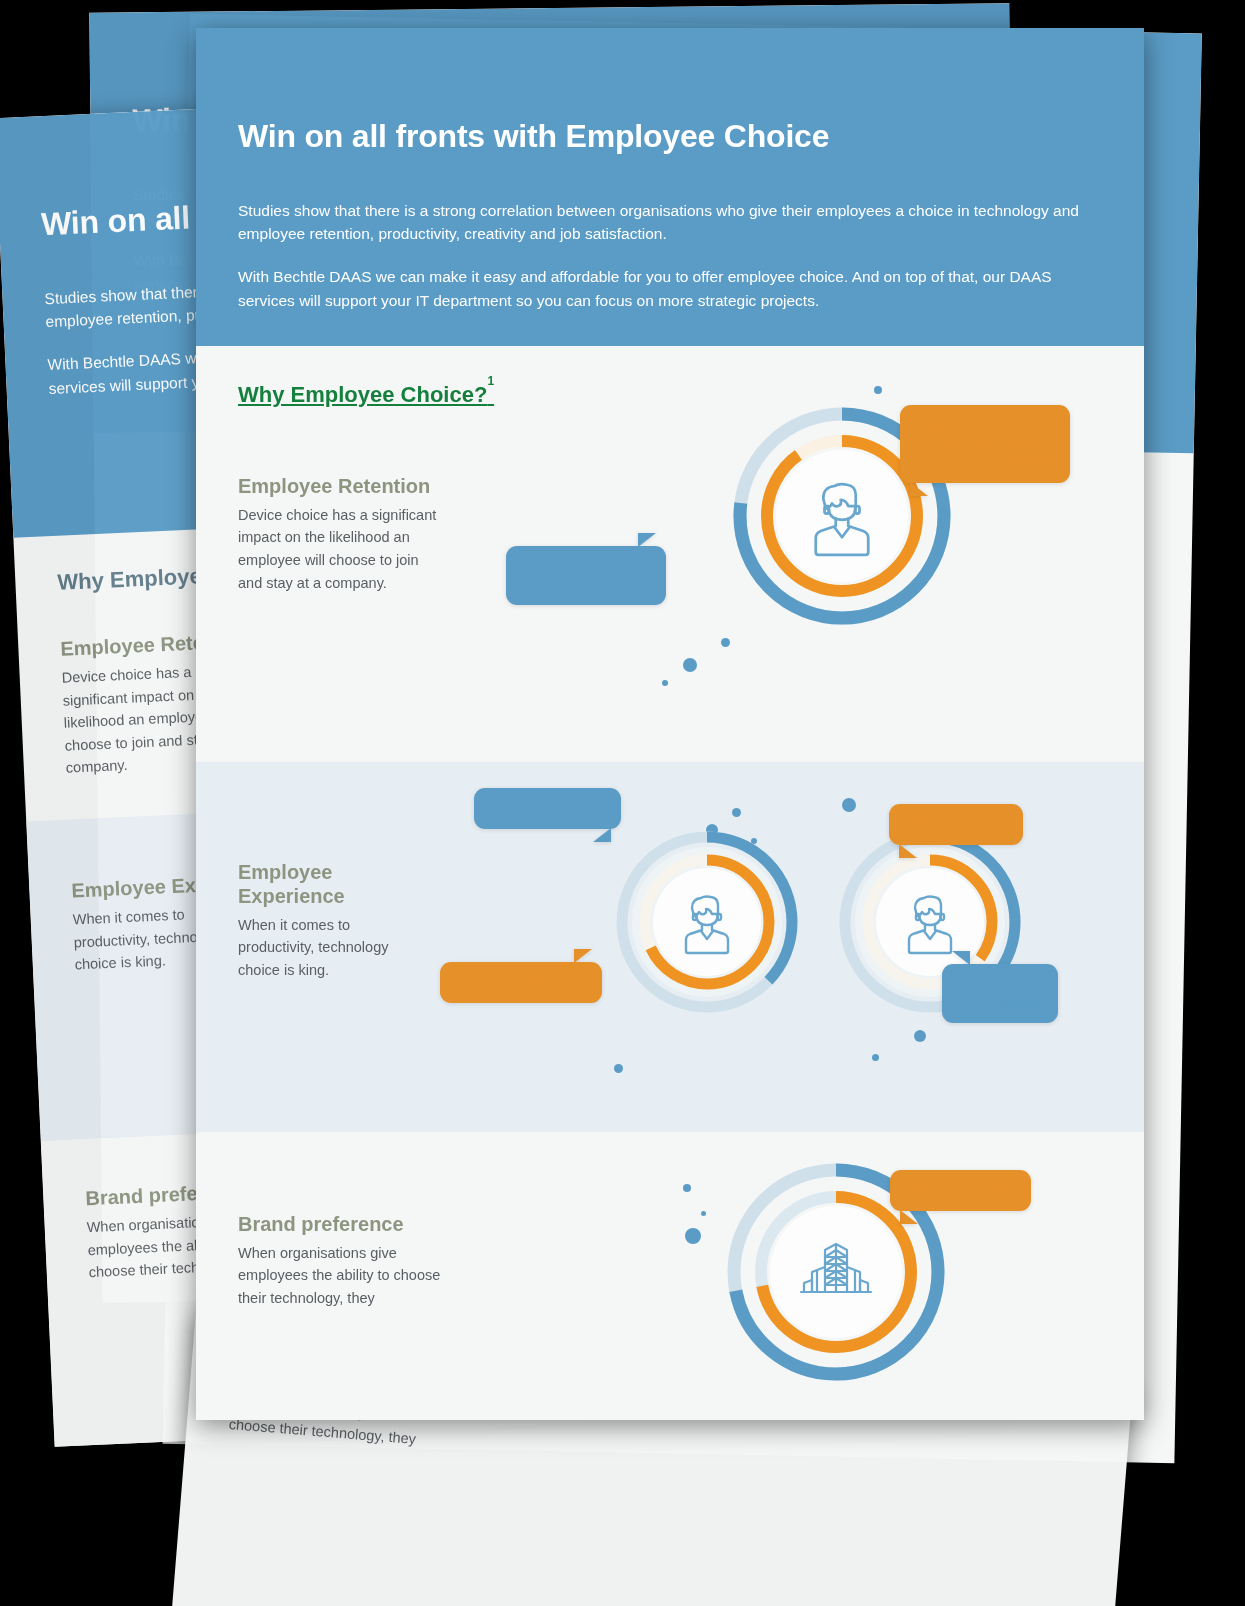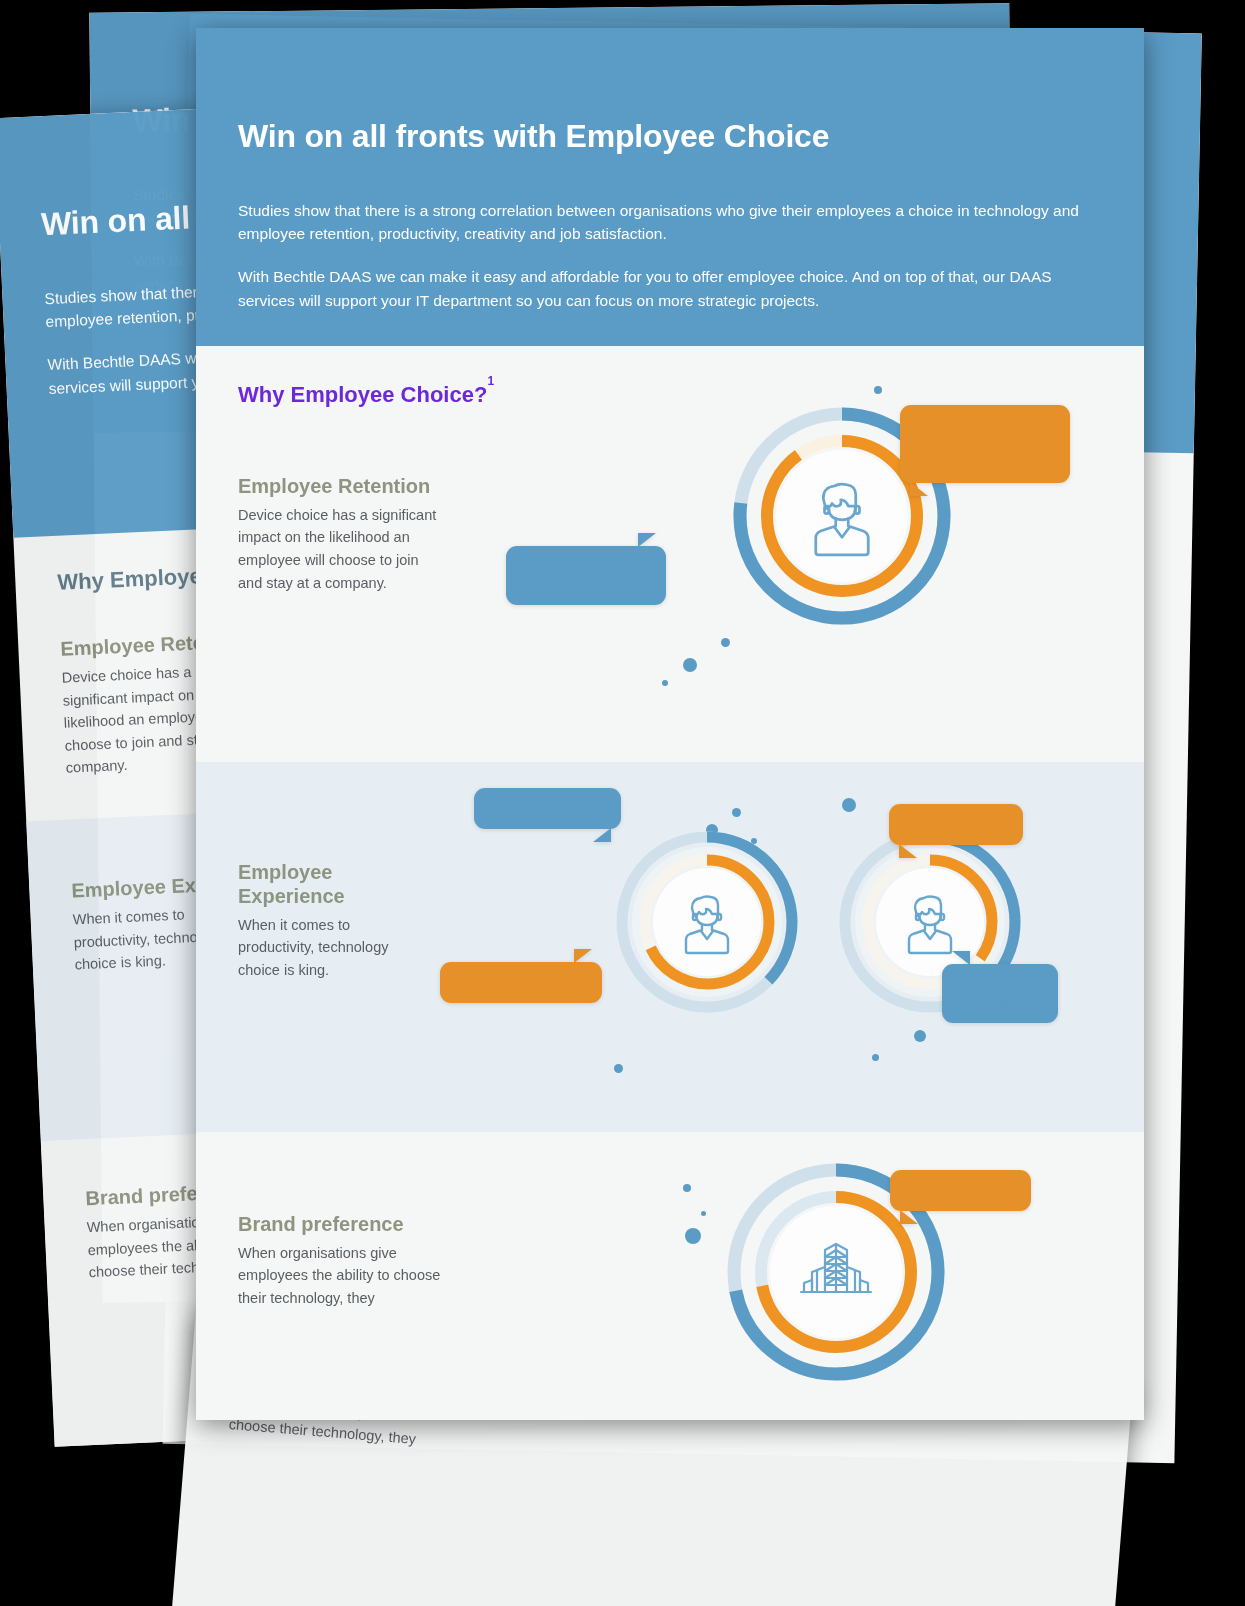--- a/index.html
+++ b/index.html
@@ -68,21 +68,21 @@
   
   .sec{position:relative;box-sizing:border-box;}
   .sec-white{background:#f5f6f6;}
   .sec-blue {background:#e7eef3;}
 
   .sec-retention {height:416px;padding:36px 42px 0 42px;}
   .sec-experience{height:370px;padding:0 42px;}
   .sec-brand     {height:330px;padding:0 42px;}
 
   .kicker{
-    font-size:22px;font-weight:bold;color:#6d28d9;margin:0 0 58px 0;
+    font-size:22px;font-weight:bold;color:#15803d;margin:0 0 58px 0;text-decoration:underline;
   }
   .kicker sup{font-size:12px;font-weight:bold;top:-.7em;position:relative;}
 
   .blk{position:absolute;width:230px;}
   .blk h3{
     font-size:20px;font-weight:bold;color:#8d9480;margin:0 0 6px 0;
     line-height:1.2;
   }
   .blk p{
     font-size:14.5px;line-height:1.56;color:#595e63;margin:0;

